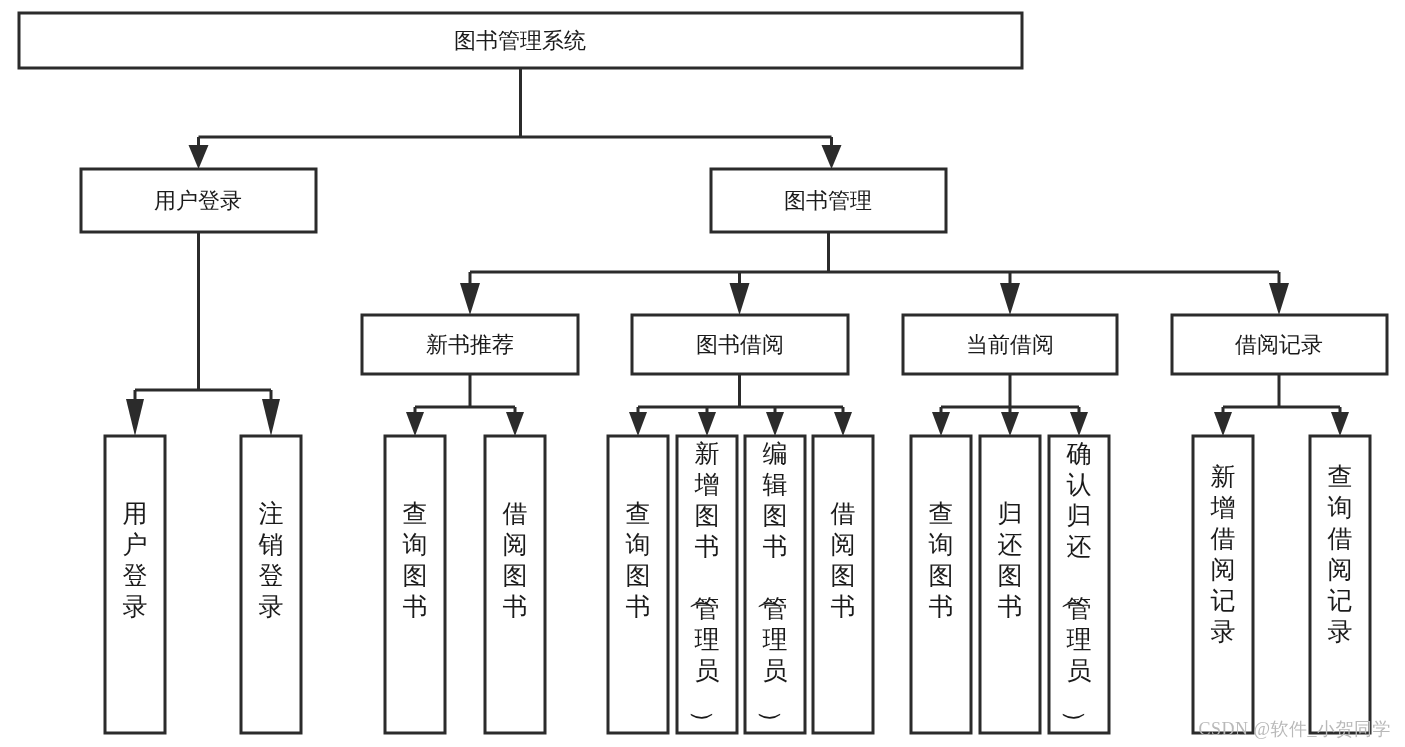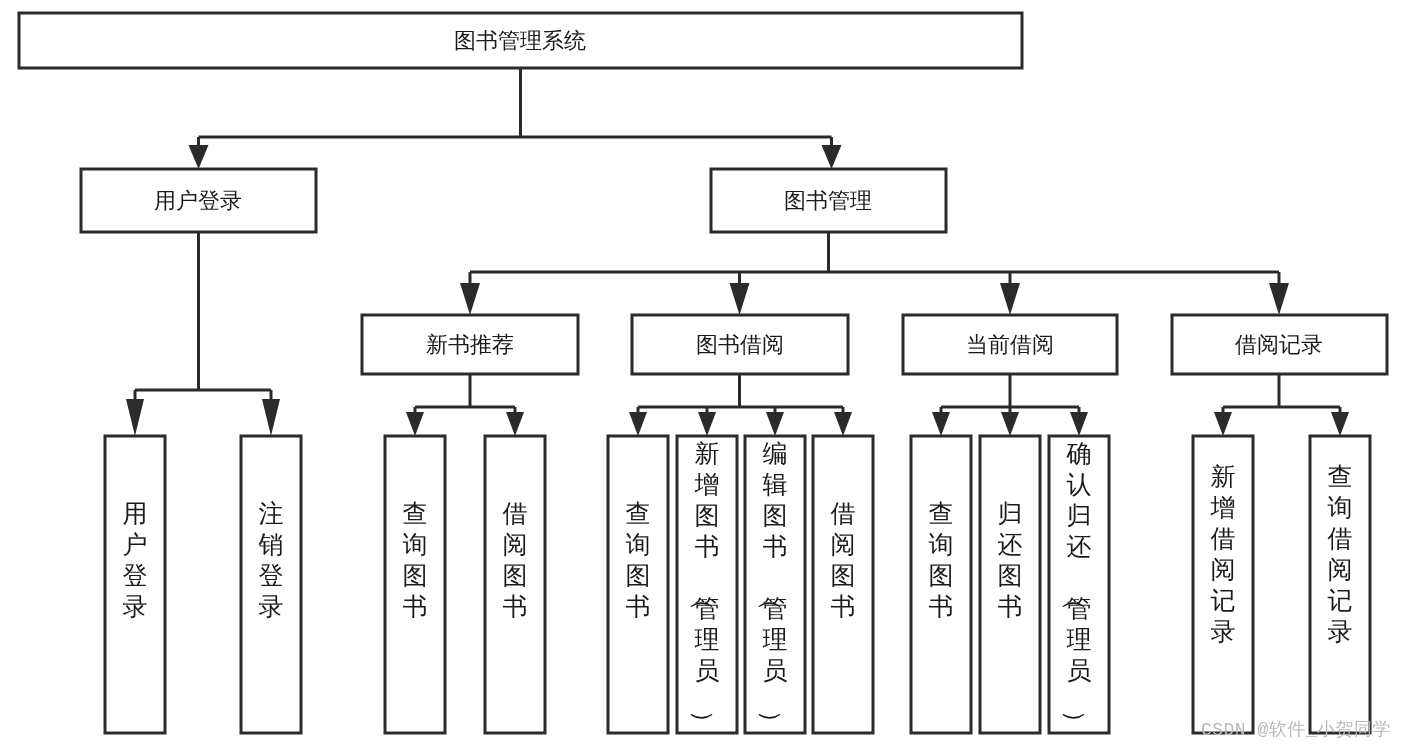--- a/index.html
+++ b/index.html
@@ -50,21 +50,21 @@
   .node-label-v {
     font-family: "Liberation Sans", "DejaVu Sans", sans-serif;
     font-size: 25px;
     fill: #1a1a1a;
     text-anchor: middle;
   }
   .watermark {
     position: absolute;
     right: 14px;
     bottom: 6px;
-    font-family: Liberation Mono, monospace;
+    font-family: Liberation Serif, serif;
     font-size: 18px;
     color: #b9b9b9;
     white-space: nowrap;
     letter-spacing: 0.5px;
   }
 </style>
 </head>
 <body>
 
 <div id="diagram-root">

